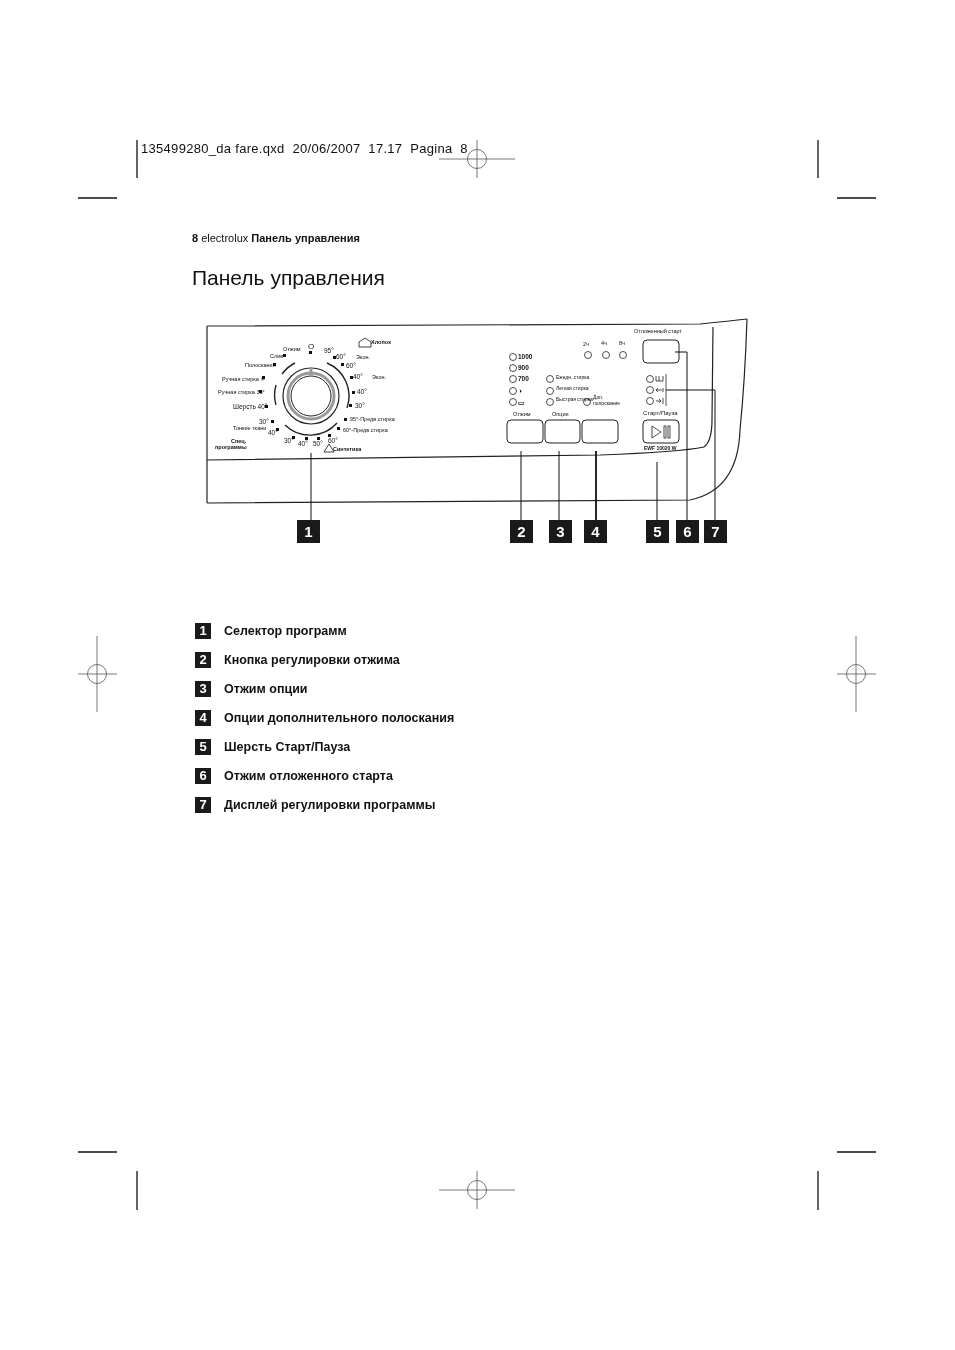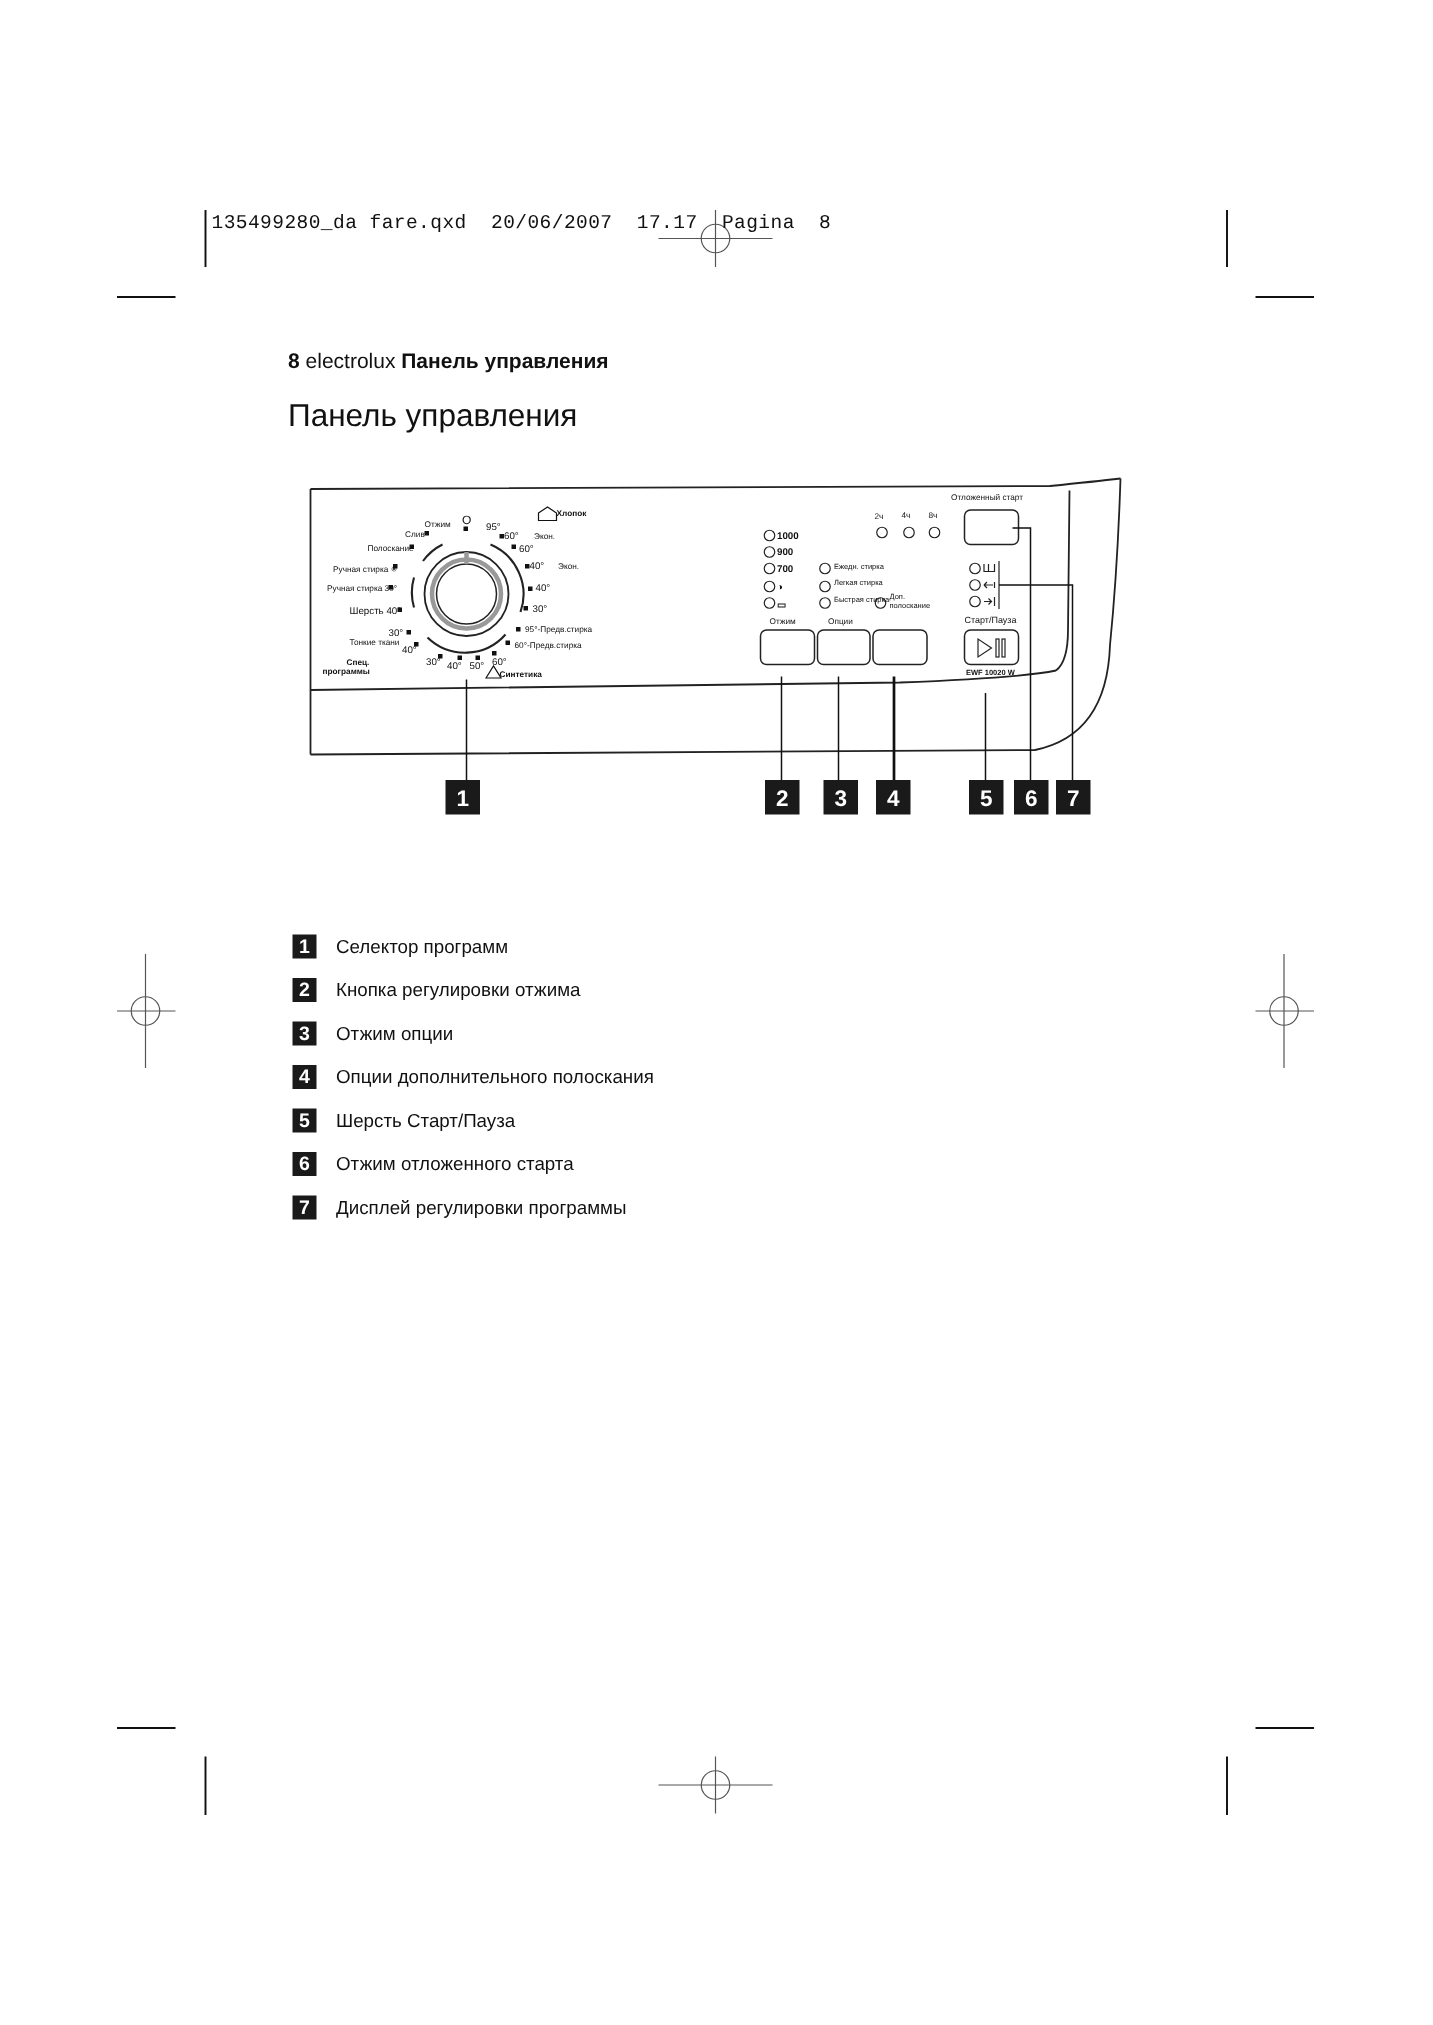--- a/index.html
+++ b/index.html
@@ -1,26 +1,26 @@
 <!DOCTYPE html>
 <html><head>
 <meta charset="utf-8">
 <style>
   html, body { margin:0; padding:0; background:#ffffff; }
   body { width:955px; height:1350px; position:relative; overflow:hidden; font-family:"Liberation Sans", sans-serif; color:#1a1a1a; }
   .abs { position:absolute; }
-  .slug { left:141px; top:141px; font-family:Liberation Mono, monospace; font-size:13px; letter-spacing:0.3px; white-space:pre; color:#111; }
-  .running-head { left:192px; top:232px; font-size:14px; color:#111; }
+  .slug { left:141px; top:141px; font-family:Liberation Sans, sans-serif; font-size:13px; letter-spacing:0.3px; white-space:pre; color:#111; }
+  .running-head { left:192px; top:232px; font-size:11px; color:#111; }
   .running-head b { font-weight:bold; }
   .page-title { left:192px; top:266px; font-size:21px; color:#111; }
   svg text { font-family:"Liberation Sans", sans-serif; }
   .callout-list { left:195px; top:616px; }
   .callout-item { display:flex; align-items:center; height:29px; }
   .callout-num { width:16px; height:16px; background:#1a1a1a; color:#fff; font-weight:bold; font-size:13px; display:flex; align-items:center; justify-content:center; margin-right:13px; }
-  .callout-label { font-weight:normal; font-size:12.5px; color:#111; }
+  .callout-label { font-weight:bold; font-size:12.5px; color:#111; }
 </style>
 </head>
 <body>
 
 <svg class="abs" style="left:0;top:0" width="955" height="1350">
   <g stroke="#111" stroke-width="1.3">
     <line x1="137" y1="140" x2="137" y2="178"></line>
     <line x1="78" y1="198" x2="117" y2="198"></line>
     <line x1="818" y1="140" x2="818" y2="178"></line>
     <line x1="837" y1="198" x2="876" y2="198"></line>

